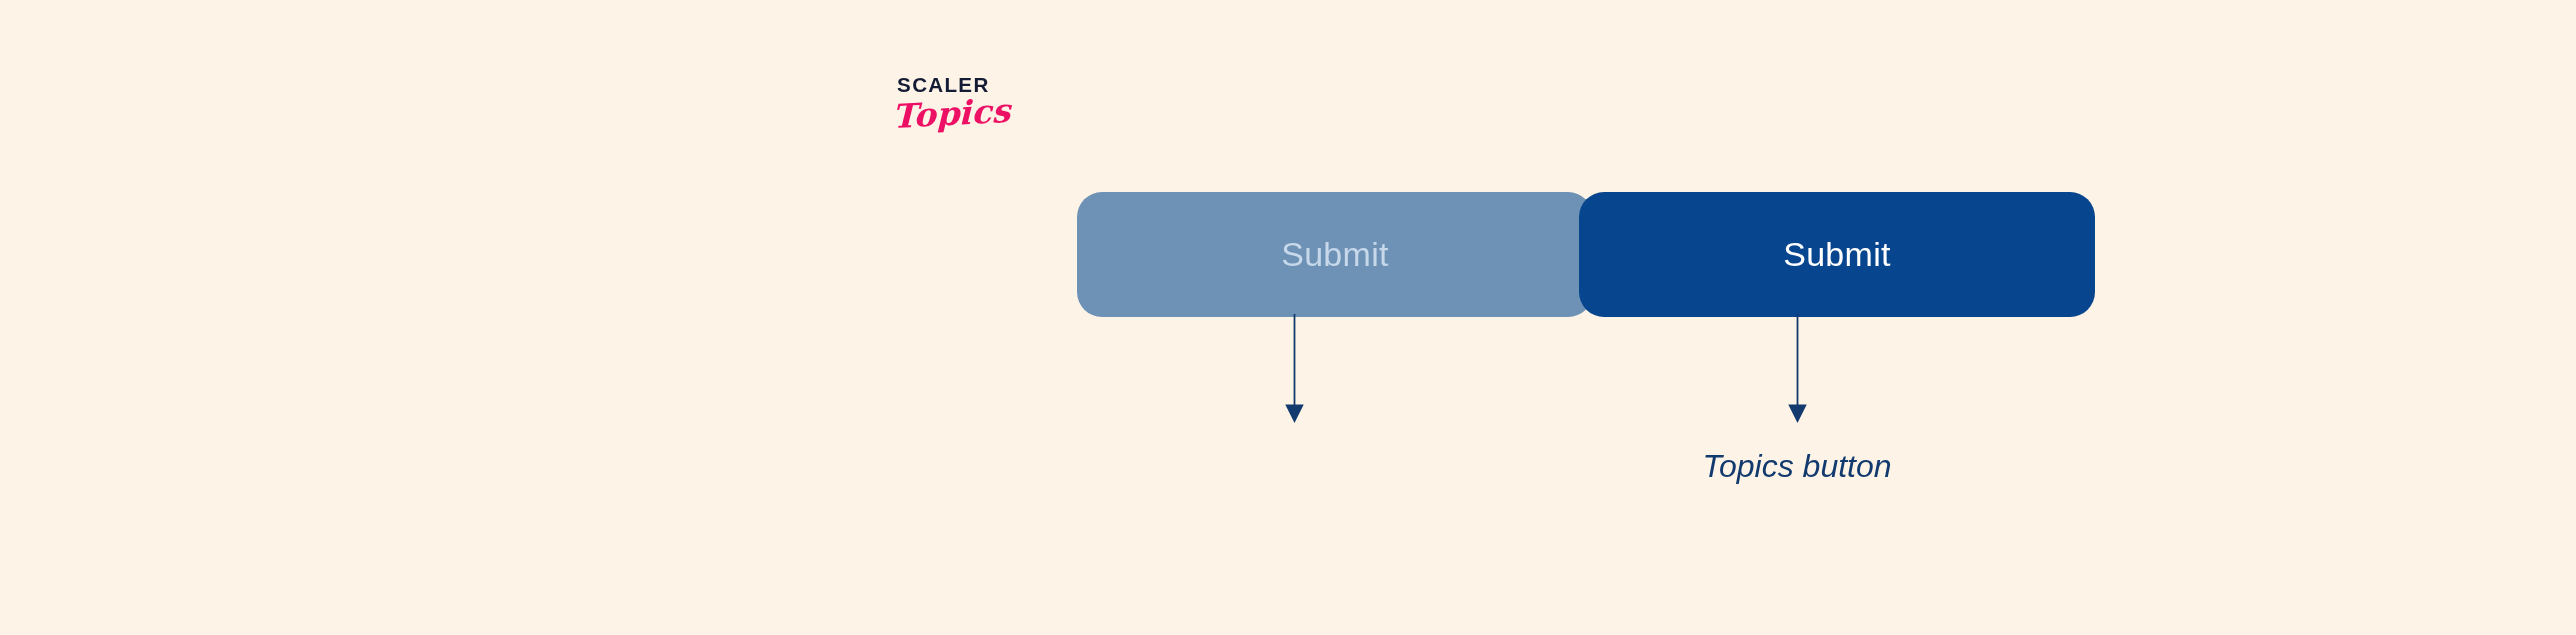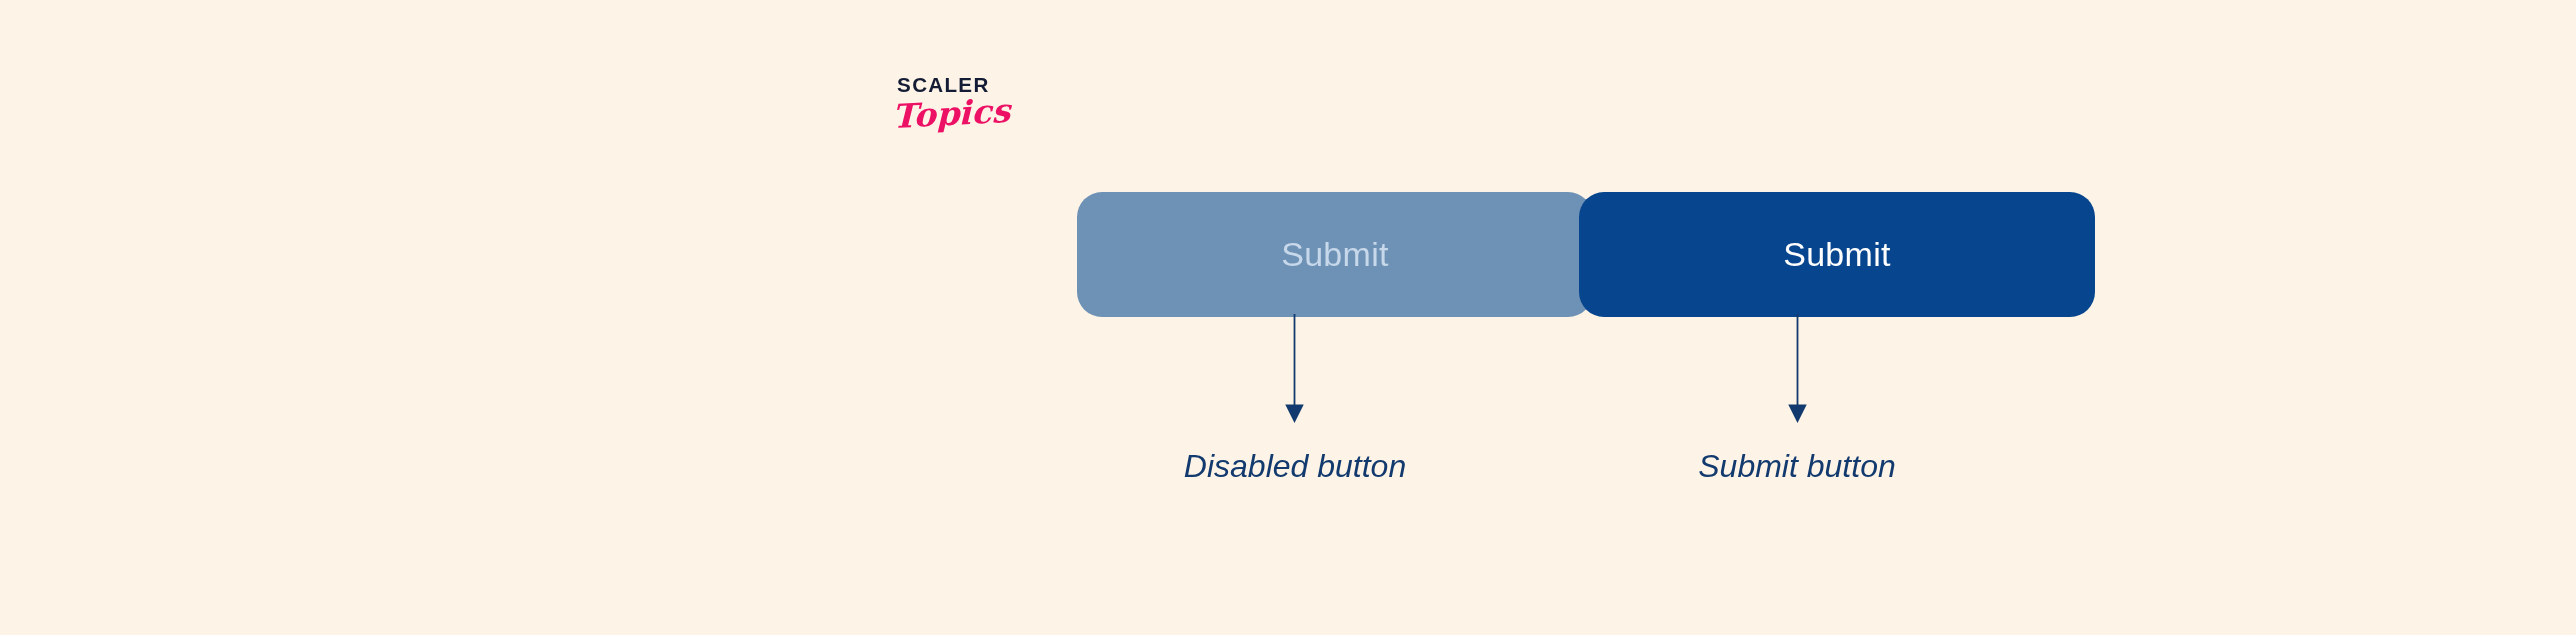--- a/index.html
+++ b/index.html
@@ -143,18 +143,17 @@
   <svg class="arrow arrow-left" viewBox="0 0 60 212">
     <line x1="30" y1="0" x2="30" y2="182" stroke="#123A6E" stroke-width="3.5"></line>
     <polygon points="12,176 48,176 30,212" fill="#123A6E"></polygon>
   </svg>
 
   <svg class="arrow arrow-right" viewBox="0 0 60 212">
     <line x1="30" y1="0" x2="30" y2="182" stroke="#123A6E" stroke-width="3.5"></line>
     <polygon points="12,176 48,176 30,212" fill="#123A6E"></polygon>
   </svg>
 
-  <div class="caption caption-left" style="color: rgb(18, 58, 110);">Disabled button</div>
 
-  <div class="caption caption-right" style="color: rgb(18, 58, 110);">Submit button</div>
+  <div class="caption caption-right" style="color: rgb(18, 58, 110);">Topics button</div>
 
 </div>
 
 
 </body></html>

